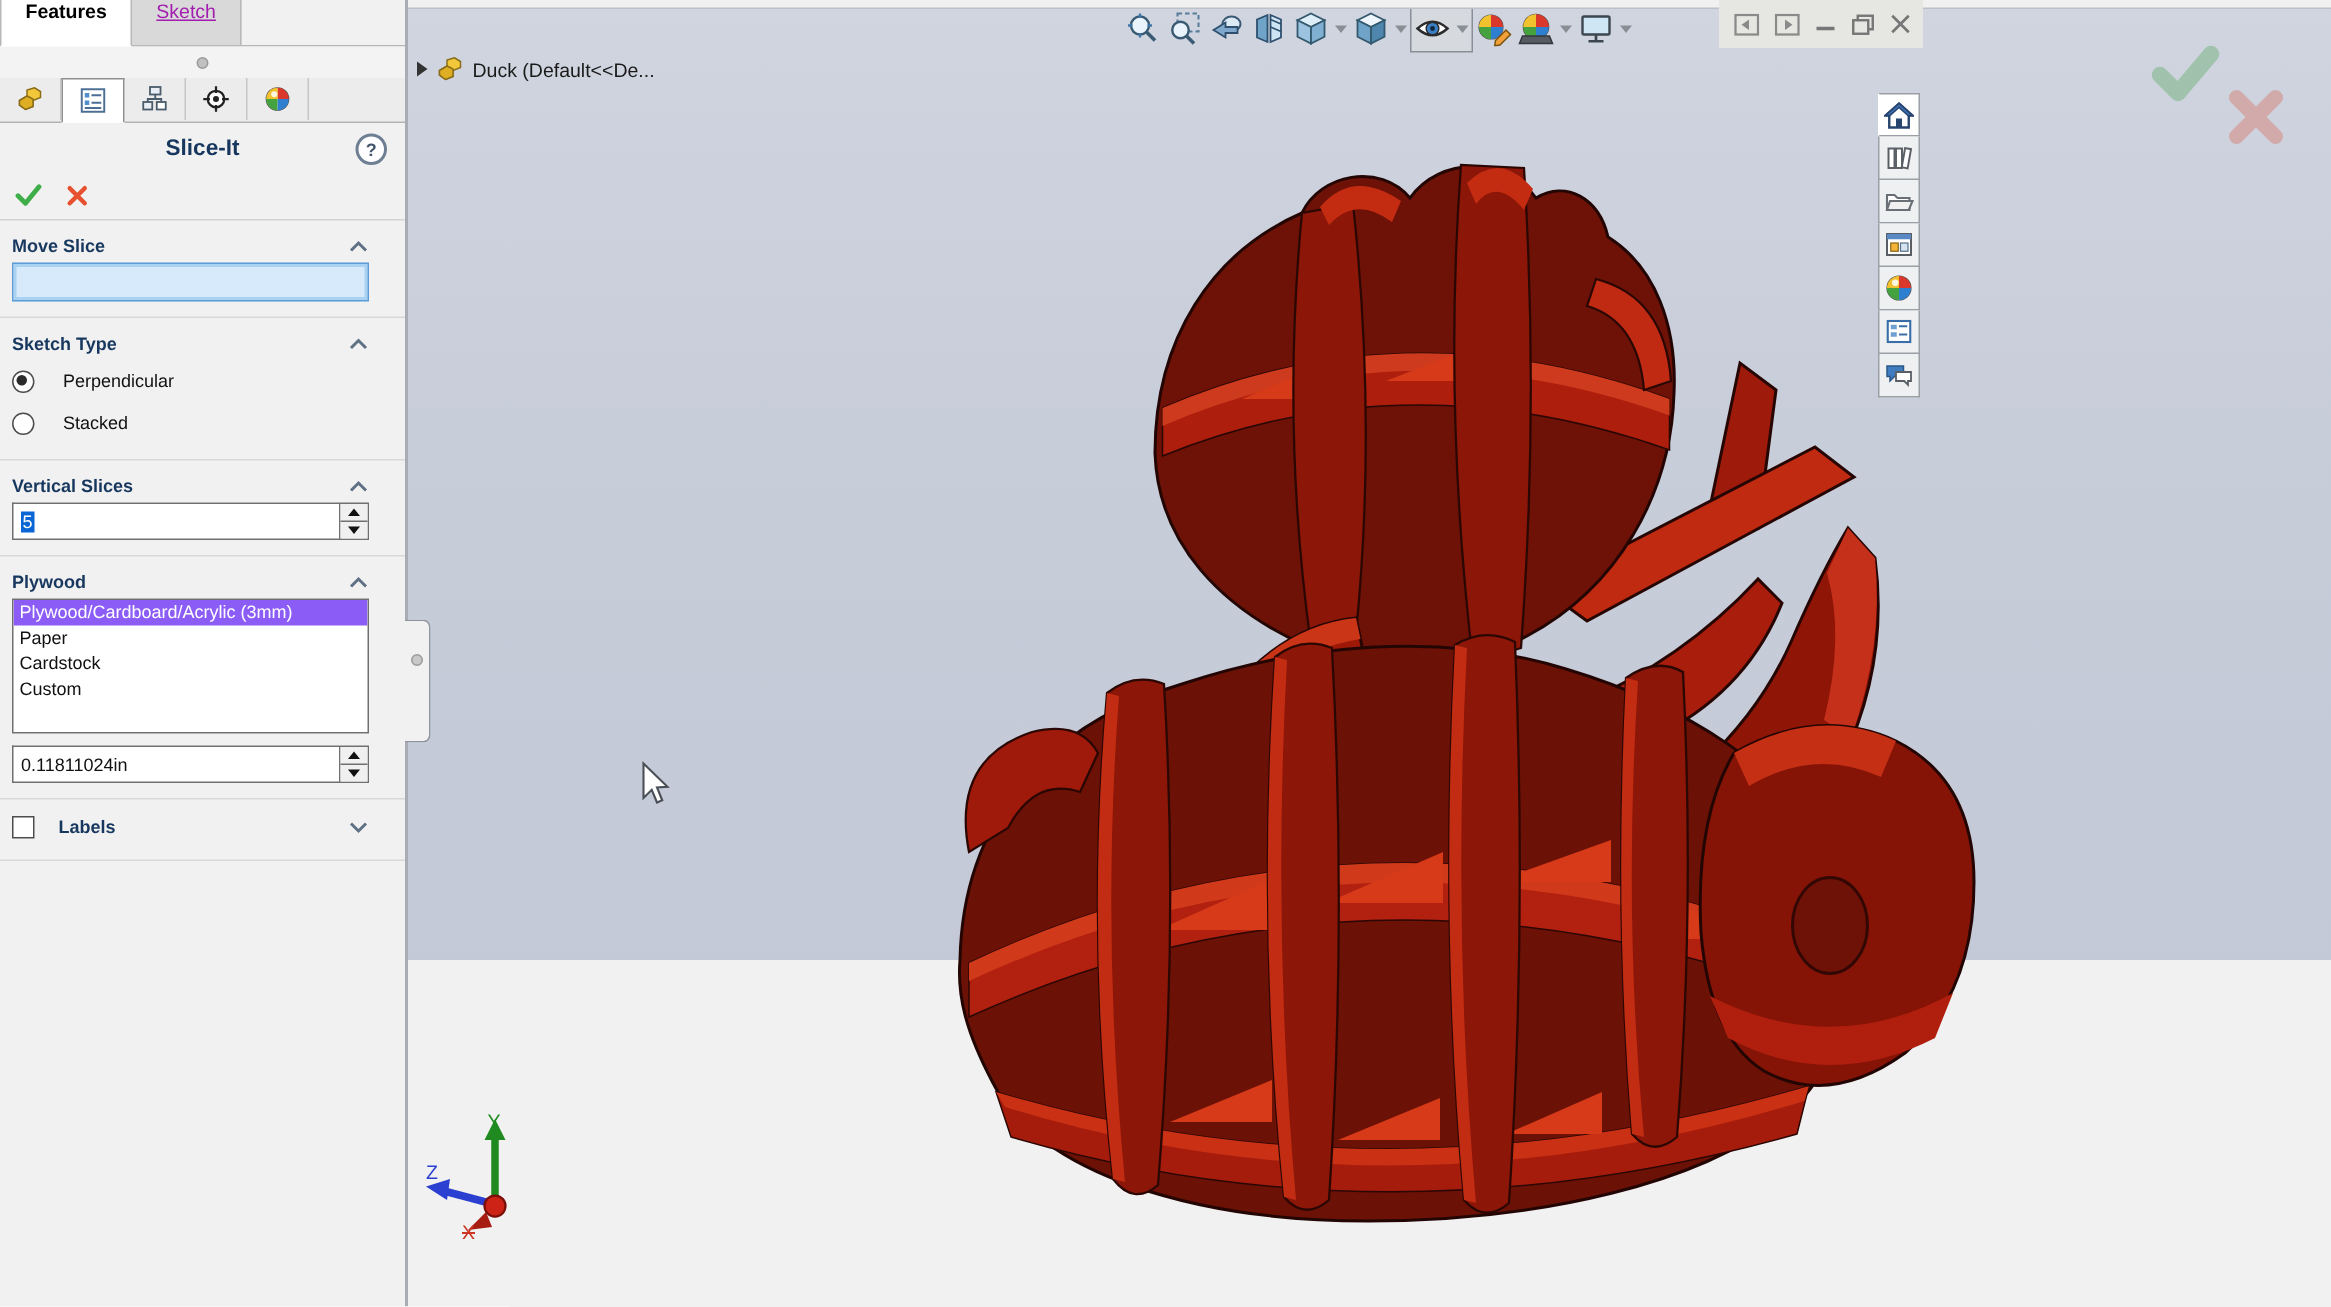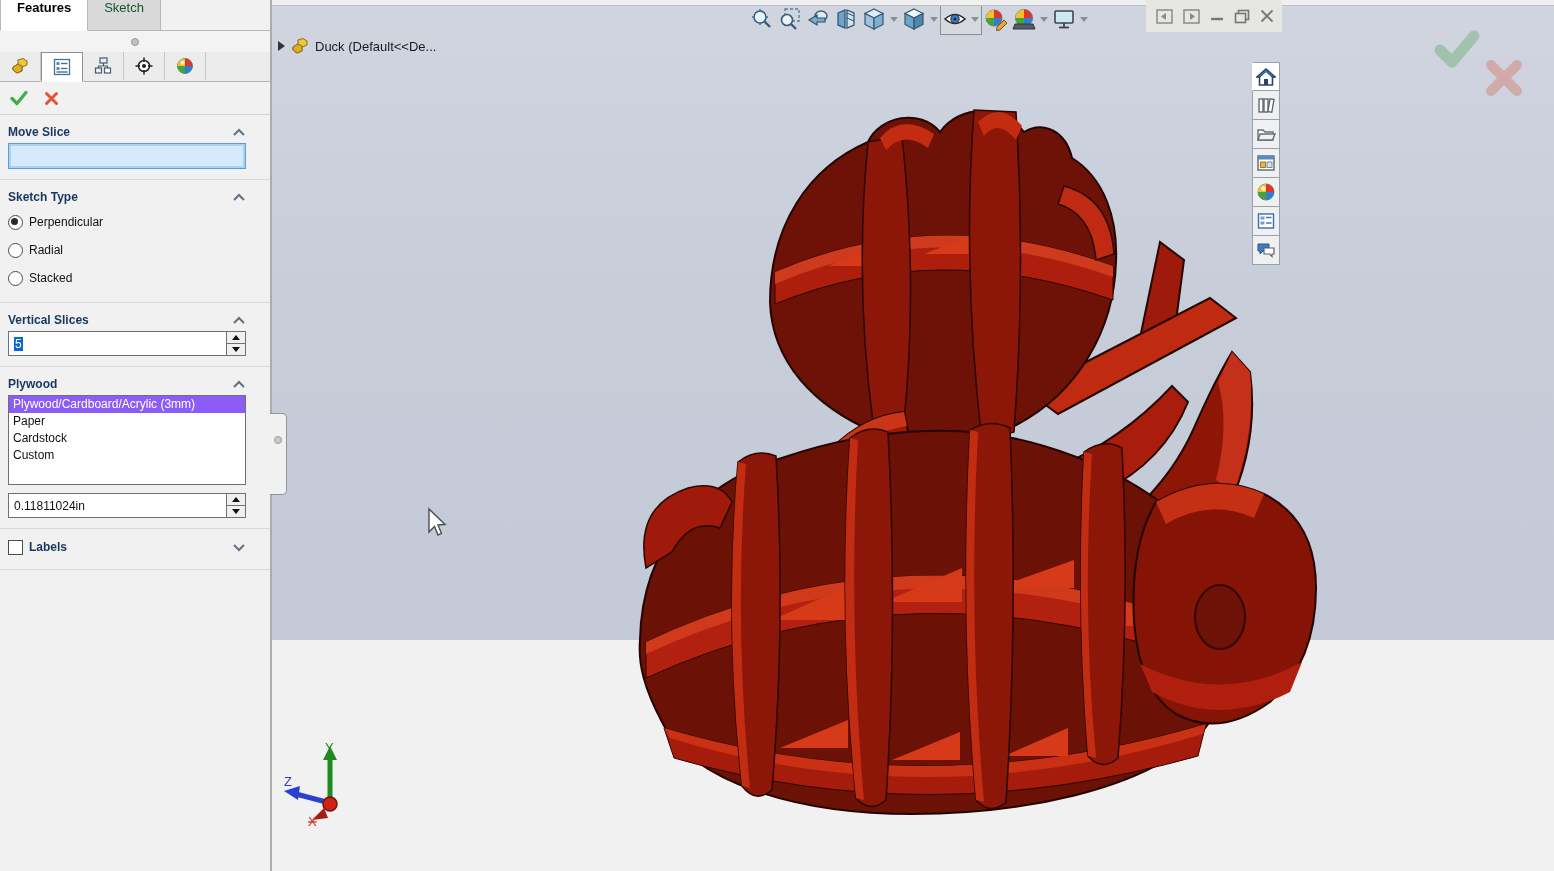--- a/index.html
+++ b/index.html
@@ -30,52 +30,52 @@
   .tp-tab:first-child{border-top:1px solid #9aa0a6;}
   .tp-tab.active{background:#ffffff;border-left:1px solid #ffffff;}
   
   .triad{position:absolute;left:6px;top:740px;}
   .cursor{position:absolute;left:152px;top:506px;}
   
   .panel{position:absolute;left:0;top:0;width:270px;height:871px;background:#f1f1f1;border-right:2px solid #a9adb3;box-sizing:content-box;}
   .ribbon-tabs{height:30px;display:flex;border-bottom:1px solid #b7b7b7;background:#f1f1f1;}
   .rtab{padding:0 16px;display:flex;align-items:flex-start;font-size:13px;border-right:1px solid #b7b7b7;}
   .rtab.active{background:#ffffff;font-weight:bold;border-bottom:1px solid #fff;margin-bottom:-1px;border-left:1px solid #b7b7b7;}
-  .rtab.inactive{background:#d9d9d9;color:#14532d;}
+  .rtab.inactive{background:#d9d9d9;color:#a21caf;text-decoration:underline;}
   .splitter{height:21px;background:#f3f3f3;display:flex;align-items:center;justify-content:center;}
   .splitter .dot{width:6px;height:6px;border-radius:50%;background:#c0c0c0;border:1px solid #9a9a9a;}
   .pm-tabs{height:29px;display:flex;border-bottom:1px solid #b3b3b3;background:#ececec;}
   .pm-tab{width:40px;height:28px;display:flex;align-items:center;justify-content:center;border-right:1px solid #c6c6c6;}
   .pm-tab.active{background:#ffffff;border:1px solid #8f8f8f;border-bottom:1px solid #fff;}
   .pm-title{height:32px;display:flex;align-items:center;justify-content:center;position:relative;}
   .pm-title .t{font-size:15px;font-weight:bold;color:#17375e;}
   .help{position:absolute;right:12px;top:7px;width:17px;height:17px;border-radius:50%;border:2px solid #6e7f93;color:#44566b;
         font-size:12px;font-weight:bold;display:flex;align-items:center;justify-content:center;background:#fff;}
   .pm-actions{height:32px;display:flex;align-items:center;gap:16px;padding-left:10px;border-bottom:1px solid #d4d4d4;}
   .sections{padding:0;}
   .section{padding:6px 24px 10px 8px;border-bottom:1px solid #d8d8d8;}
   .sec-head{display:flex;align-items:center;justify-content:space-between;height:22px;}
   .sec-head .lbl{font-size:12px;font-weight:bold;color:#17375e;}
   .chev{width:14px;height:10px;}
   .ms-input{height:24px;border:1px solid #5f9bd5;background:#d6eafb;box-shadow:inset 0 0 0 2px #a8d2f2;}
-  .radio-row{display:flex;align-items:center;gap:6px;height:28px;font-size:12px;color:#111;}
+  .radio-row{display:flex;align-items:center;gap:19px;height:28px;font-size:12px;color:#111;}
   .radio{width:13px;height:13px;border-radius:50%;border:1px solid #4c4c4c;background:#fff;position:relative;}
   .radio.checked::after{content:"";position:absolute;left:2px;top:2px;width:7px;height:7px;border-radius:50%;background:#2b2b2b;}
   .numwrap{display:flex;height:25px;}
   .numbox{flex:1;border:1px solid #707070;border-right:none;background:#fff;font-size:12px;display:flex;align-items:center;padding-left:5px;color:#111;}
   .numbox .sel{background:#0a66d4;color:#fff;padding:0 1px;}
   .spin{width:18px;display:flex;flex-direction:column;border:1px solid #707070;}
   .spin div{flex:1;background:#f0f0f0;display:flex;align-items:center;justify-content:center;border-bottom:1px solid #707070;}
   .spin div:last-child{border-bottom:none;}
   .tri-up{width:0;height:0;border-left:4px solid transparent;border-right:4px solid transparent;border-bottom:5px solid #111;}
   .tri-dn{width:0;height:0;border-left:4px solid transparent;border-right:4px solid transparent;border-top:5px solid #111;}
   .listbox{border:1px solid #707070;background:#fff;height:88px;font-size:12px;color:#111;overflow:hidden;}
   .listbox .item{height:17px;line-height:17px;padding:0 4px;white-space:nowrap;}
   .listbox .item.selected{background:#8b5cf6;color:#fff;}
-  .cb-row{display:flex;align-items:center;gap:6px;height:24px;}
+  .cb-row{display:flex;align-items:center;gap:16px;height:24px;}
   .checkbox{width:13px;height:13px;border:1px solid #4c4c4c;background:#fff;}
   .cb-row .lbl{font-size:12px;font-weight:bold;color:#17375e;}
   .flyout-handle{position:absolute;left:270px;top:413px;width:16px;height:80px;background:#f1f1f1;
     border:1px solid #8f949a;border-left:none;border-radius:0 5px 5px 0;display:flex;align-items:center;justify-content:center;}
   .flyout-handle .dot{width:6px;height:6px;border-radius:50%;background:#c9c9c9;border:1px solid #9a9a9a;margin-top:-28px;}
 </style>
 </head>
 <body>
 
 <div class="app">
@@ -405,20 +405,24 @@
             <circle cx="9" cy="9" r="7.5" fill="#fff" stroke="#555" stroke-width="0.8"></circle>
             <path d="M9 1.5 A7.5 7.5 0 0 1 16.5 9 L9 9 Z" fill="#d9382a"></path>
             <path d="M16.5 9 A7.5 7.5 0 0 1 9 16.5 L9 9 Z" fill="#2e7fd0"></path>
             <path d="M9 16.5 A7.5 7.5 0 0 1 1.5 9 L9 9 Z" fill="#44a33f"></path>
             <path d="M1.5 9 A7.5 7.5 0 0 1 9 1.5 L9 9 Z" fill="#f2c12e"></path>
             <circle cx="6.8" cy="5.8" r="2" fill="#fff" opacity="0.85"></circle>
           </svg>
       </div>
     </div>
 
+    <div class="pm-title">
+      <span class="t">Slice-It</span>
+      <span class="help">?</span>
+    </div>
 
     <div class="pm-actions">
       <svg width="18" height="16" viewBox="0 0 18 16">
           <path d="M2 8.5 L7 13.5 L16 2.5" fill="none" stroke="#3fae49" stroke-width="3.2" stroke-linecap="round" stroke-linejoin="round"></path>
         </svg>
       <svg width="15" height="15" viewBox="0 0 15 15">
           <path d="M2.5 2.5 L12.5 12.5 M12.5 2.5 L2.5 12.5" stroke="#e8512f" stroke-width="3" stroke-linecap="round"></path>
         </svg>
     </div>
 
@@ -437,24 +441,20 @@
       <div class="section">
         <div class="sec-head">
           <span class="lbl">Sketch Type</span>
           <svg class="chev" viewBox="0 0 14 10">
               <path d="M2 8 L7 3 L12 8" fill="none" stroke="#5f7185" stroke-width="2"></path>
             </svg>
         </div>
         <div class="radio-row">
           <span class="radio checked"></span>
           <span>Perpendicular</span>
-        </div>
-        <div class="radio-row">
-          <span class="radio"></span>
-          <span>Radial</span>
         </div>
         <div class="radio-row">
           <span class="radio"></span>
           <span>Stacked</span>
         </div>
       </div>
 
 
       <div class="section">
         <div class="sec-head">

